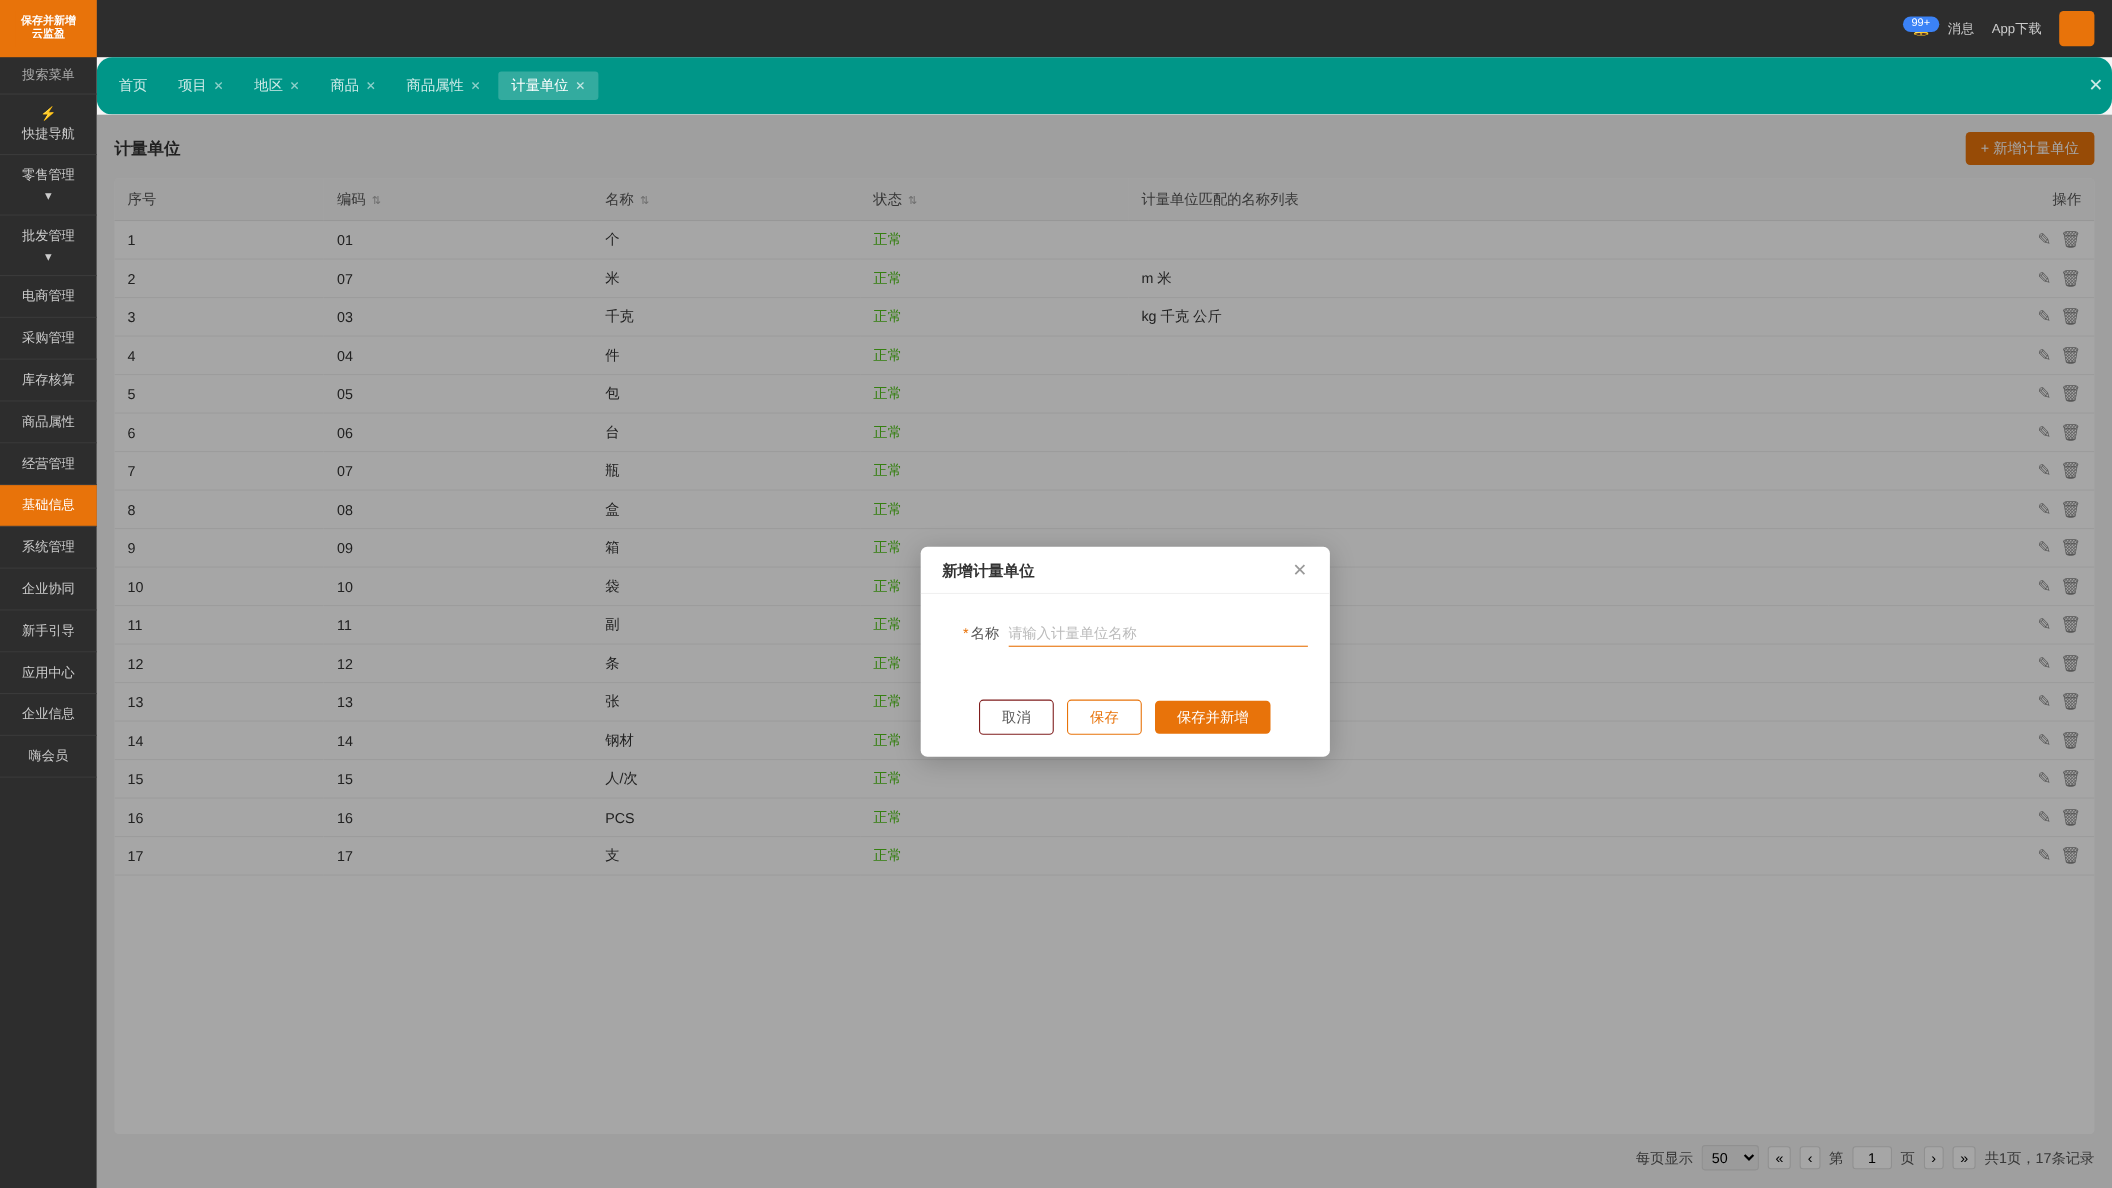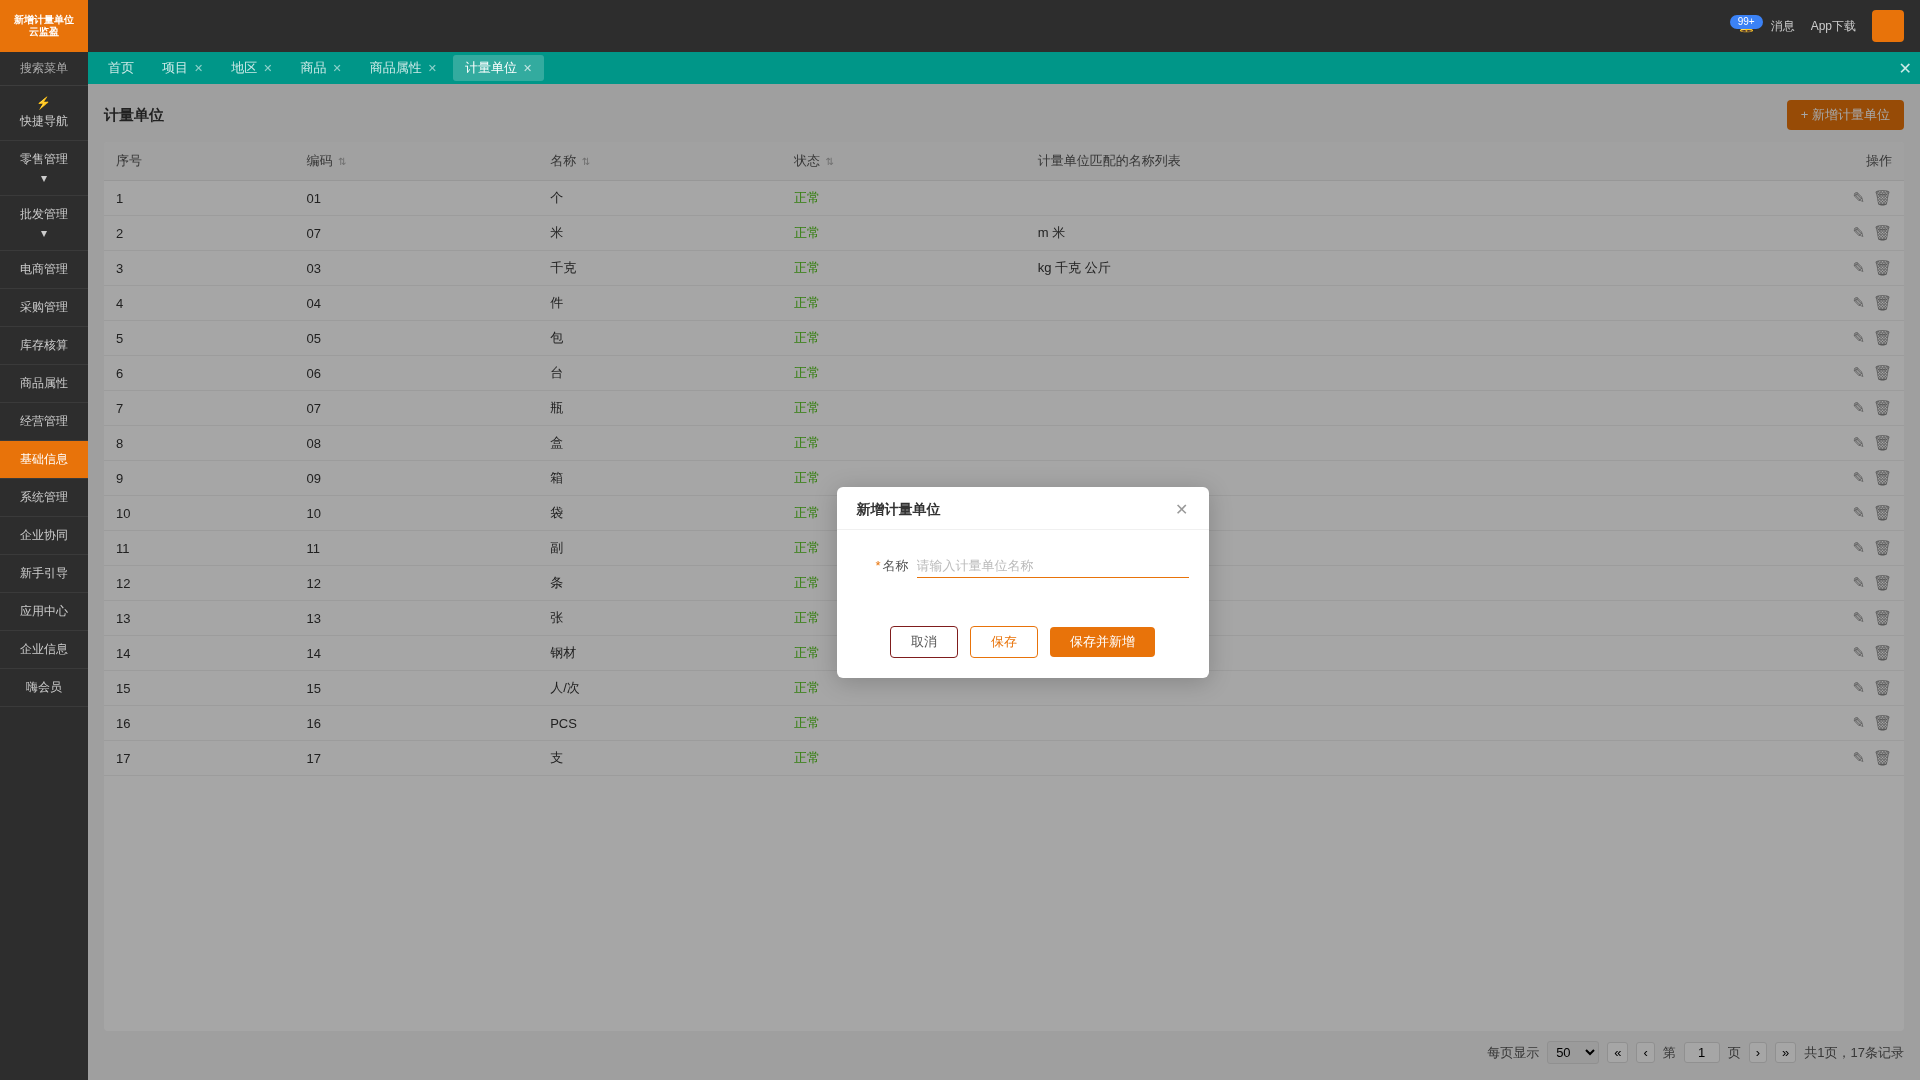--- a/index.html
+++ b/index.html
@@ -111,22 +111,23 @@
       background: #e8730a;
       border-radius: 4px;
     }
 
     
     .tab-bar {
       background: #009688;
       display: flex;
       align-items: center;
       padding: 0 8px;
-      height: 32px;
+      height: 52px;
       gap: 4px;
+      border-radius: 14px;
     }
     .tab-item {
       background: transparent;
       color: rgba(255,255,255,0.8);
       padding: 4px 12px;
       border-radius: 3px;
       font-size: 13px;
       display: flex;
       align-items: center;
       gap: 4px;
@@ -357,21 +358,21 @@
       padding: 6px 20px;
       font-size: 13px;
       cursor: pointer;
     }
   </style>
 </head>
 <body>
 
 <div class="sidebar">
   <div class="sidebar-logo">
-    <div class="logo-img">新增计量单位
+    <div class="logo-img">保存并新增
 云监盈</div>
   </div>
   <div class="sidebar-search">搜索菜单</div>
   <div class="sidebar-nav-item">
     <span>⚡</span>
     <span>快捷导航</span>
   </div>
   <div class="sidebar-nav-item has-arrow">
     <span>零售管理</span>
     <span>▾</span>

